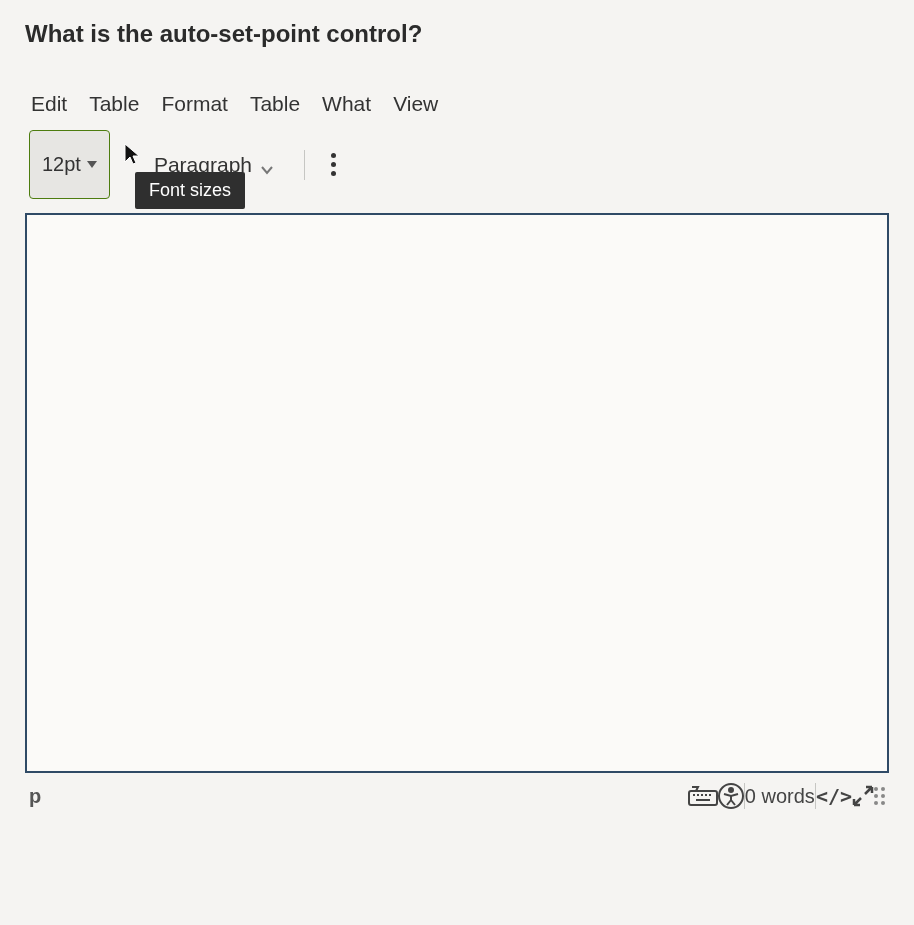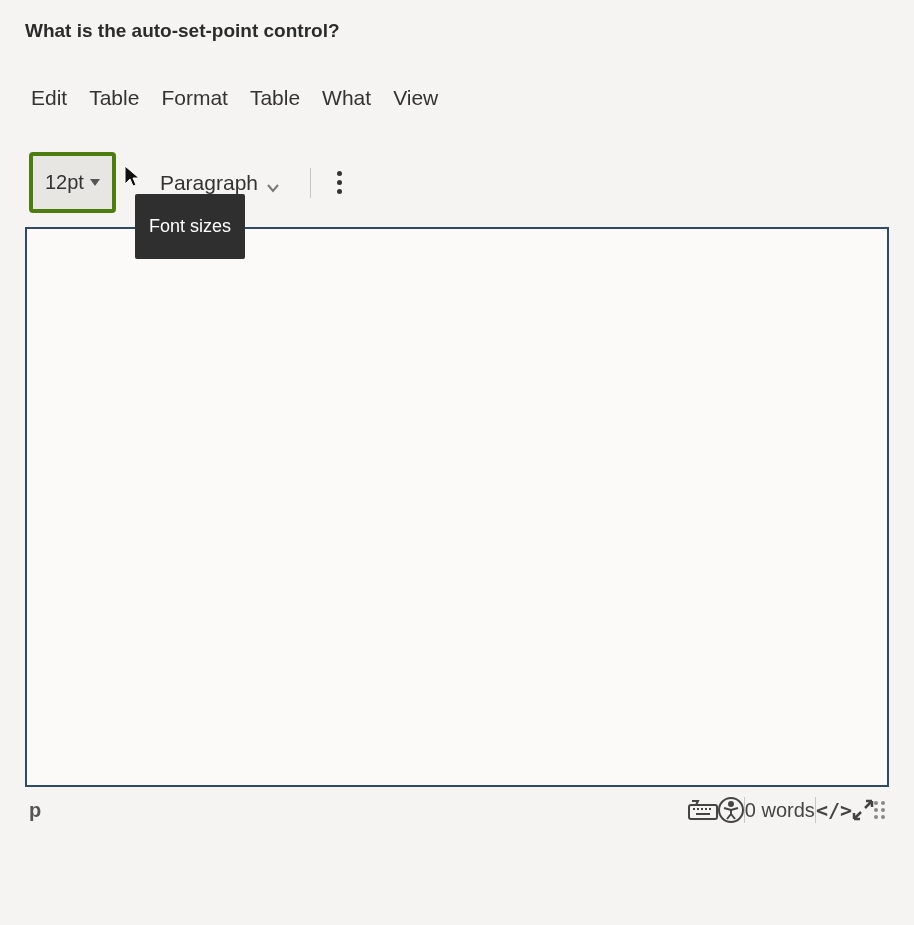--- a/index.html
+++ b/index.html
@@ -5,49 +5,49 @@
   * { box-sizing: border-box; }
   body {
     margin: 0;
     padding: 20px 25px;
     font-family: -apple-system, BlinkMacSystemFont, "Segoe UI", Helvetica, Arial, sans-serif;
     background: #f5f4f2;
     color: #2d2d2d;
     width: 914px;
   }
   .question {
-    font-size: 19px;
+    font-size: 24px;
     font-weight: 600;
     color: #2b2b2b;
     margin-bottom: 40px;
   }
   .menubar {
     display: flex;
     gap: 22px;
     font-size: 21px;
     color: #333;
     padding: 4px 6px;
-    margin-bottom: 36px;
+    margin-bottom: 8px;
   }
   .menubar span { cursor: pointer; }
   .toolbar {
     display: flex;
     align-items: center;
     gap: 6px;
     padding: 2px 4px 8px 4px;
     position: relative;
   }
   .fontsize-btn {
     display: flex;
     align-items: center;
     gap: 6px;
     background: #e7e6e3;
-    border: 4px solid #4d7c0f;
+    border: 1px solid #4d7c0f;
     border-radius: 4px;
-    padding: 15px 12px;
+    padding: 22px 12px;
     font-size: 20px;
     color: #333;
     cursor: pointer;
   }
   .caret-down {
     width: 0; height: 0;
     border-left: 5px solid transparent;
     border-right: 5px solid transparent;
     border-top: 7px solid #555;
   }
@@ -86,21 +86,21 @@
   .kebab span {
     width:5px; height:5px; background:#333; border-radius:50%;
   }
   .tooltip {
     position: absolute;
     top: 44px;
     left: 110px;
     background: #2f2f2f;
     color: #fff;
     font-size: 18px;
-    padding: 22px 14px;
+    padding: 8px 14px;
     border-radius: 2px;
     white-space: nowrap;
     z-index: 5;
   }
   .editor {
     width: 100%;
     height: 560px;
     border: 2px solid #2f4a66;
     background: #fbfaf8;
     margin-top: 6px;

